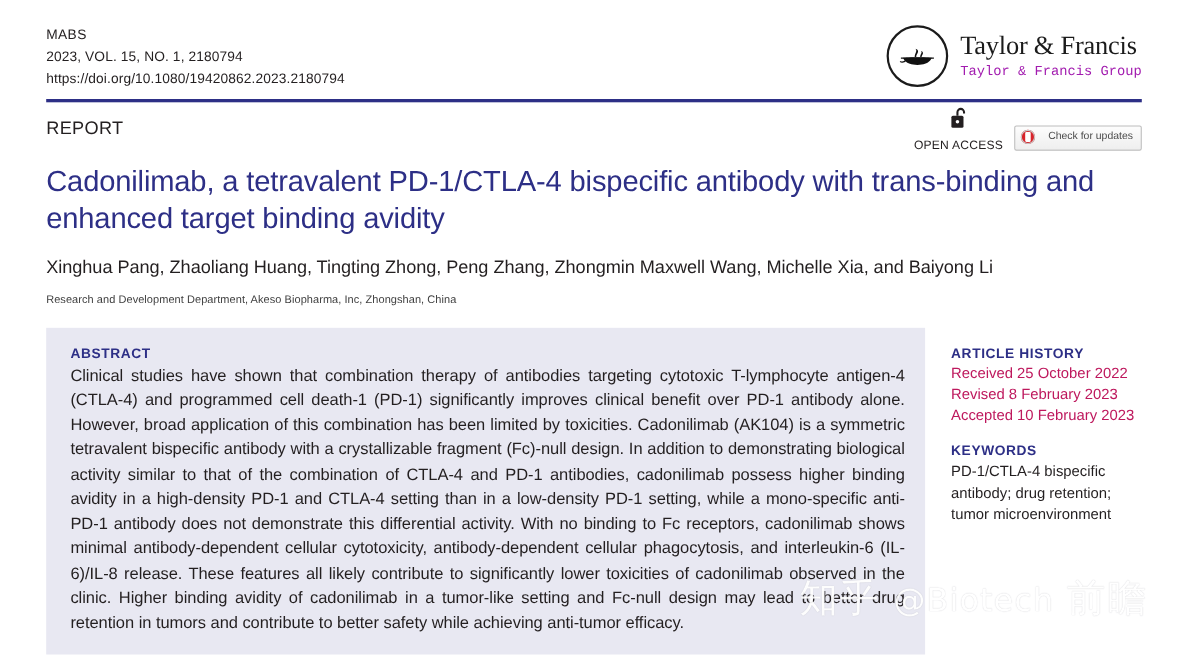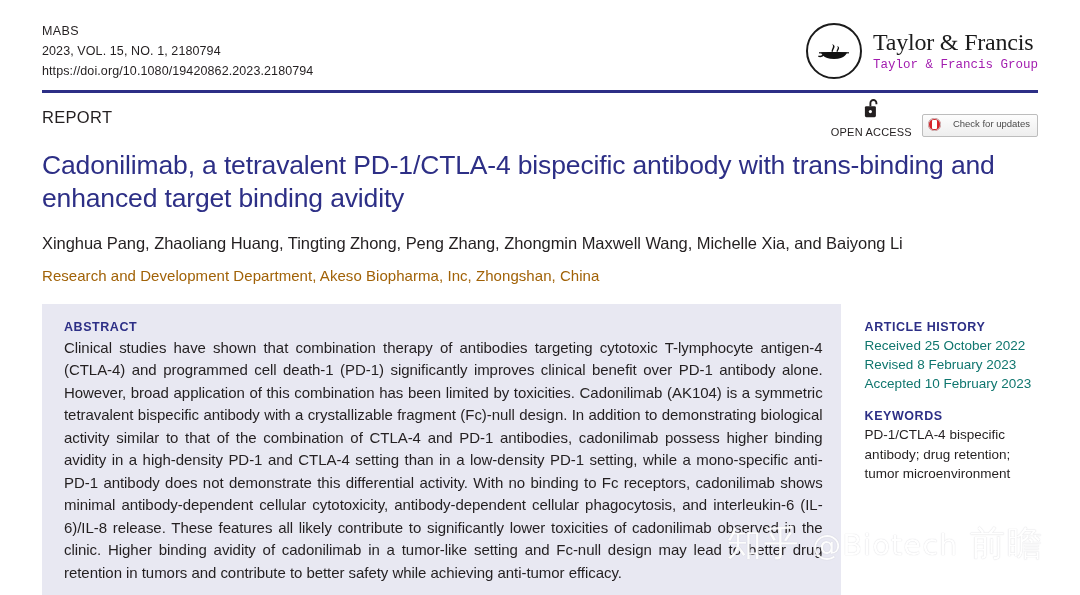--- a/index.html
+++ b/index.html
@@ -160,22 +160,22 @@
 
   
   .authors {
     margin-top: 17px;
     font-size: 16.5px;
     color: #231f20;
     letter-spacing: -0.05px;
   }
   .affiliation {
     margin-top: 14px;
-    font-size: 15px;
-    color: #a16207;
+    font-size: 10px;
+    color: #404040;
     letter-spacing: 0.05px;
   }
 
   
   .lower {
     margin-top: 20px;
     display: flex;
     align-items: flex-start;
     gap: 0;
   }
@@ -209,21 +209,21 @@
   .side-heading {
     font-size: 12.5px;
     font-weight: bold;
     color: #2d2f86;
     letter-spacing: 0.55px;
     margin-bottom: 2px;
   }
   .side-line {
     font-size: 13.5px;
     line-height: 1.42;
-    color: #0f766e;
+    color: #be185d;
   }
   .side-block-gap {
     height: 16px;
   }
   .side-keywords {
     font-size: 13.5px;
     line-height: 1.42;
     color: #231f20;
   }
 

